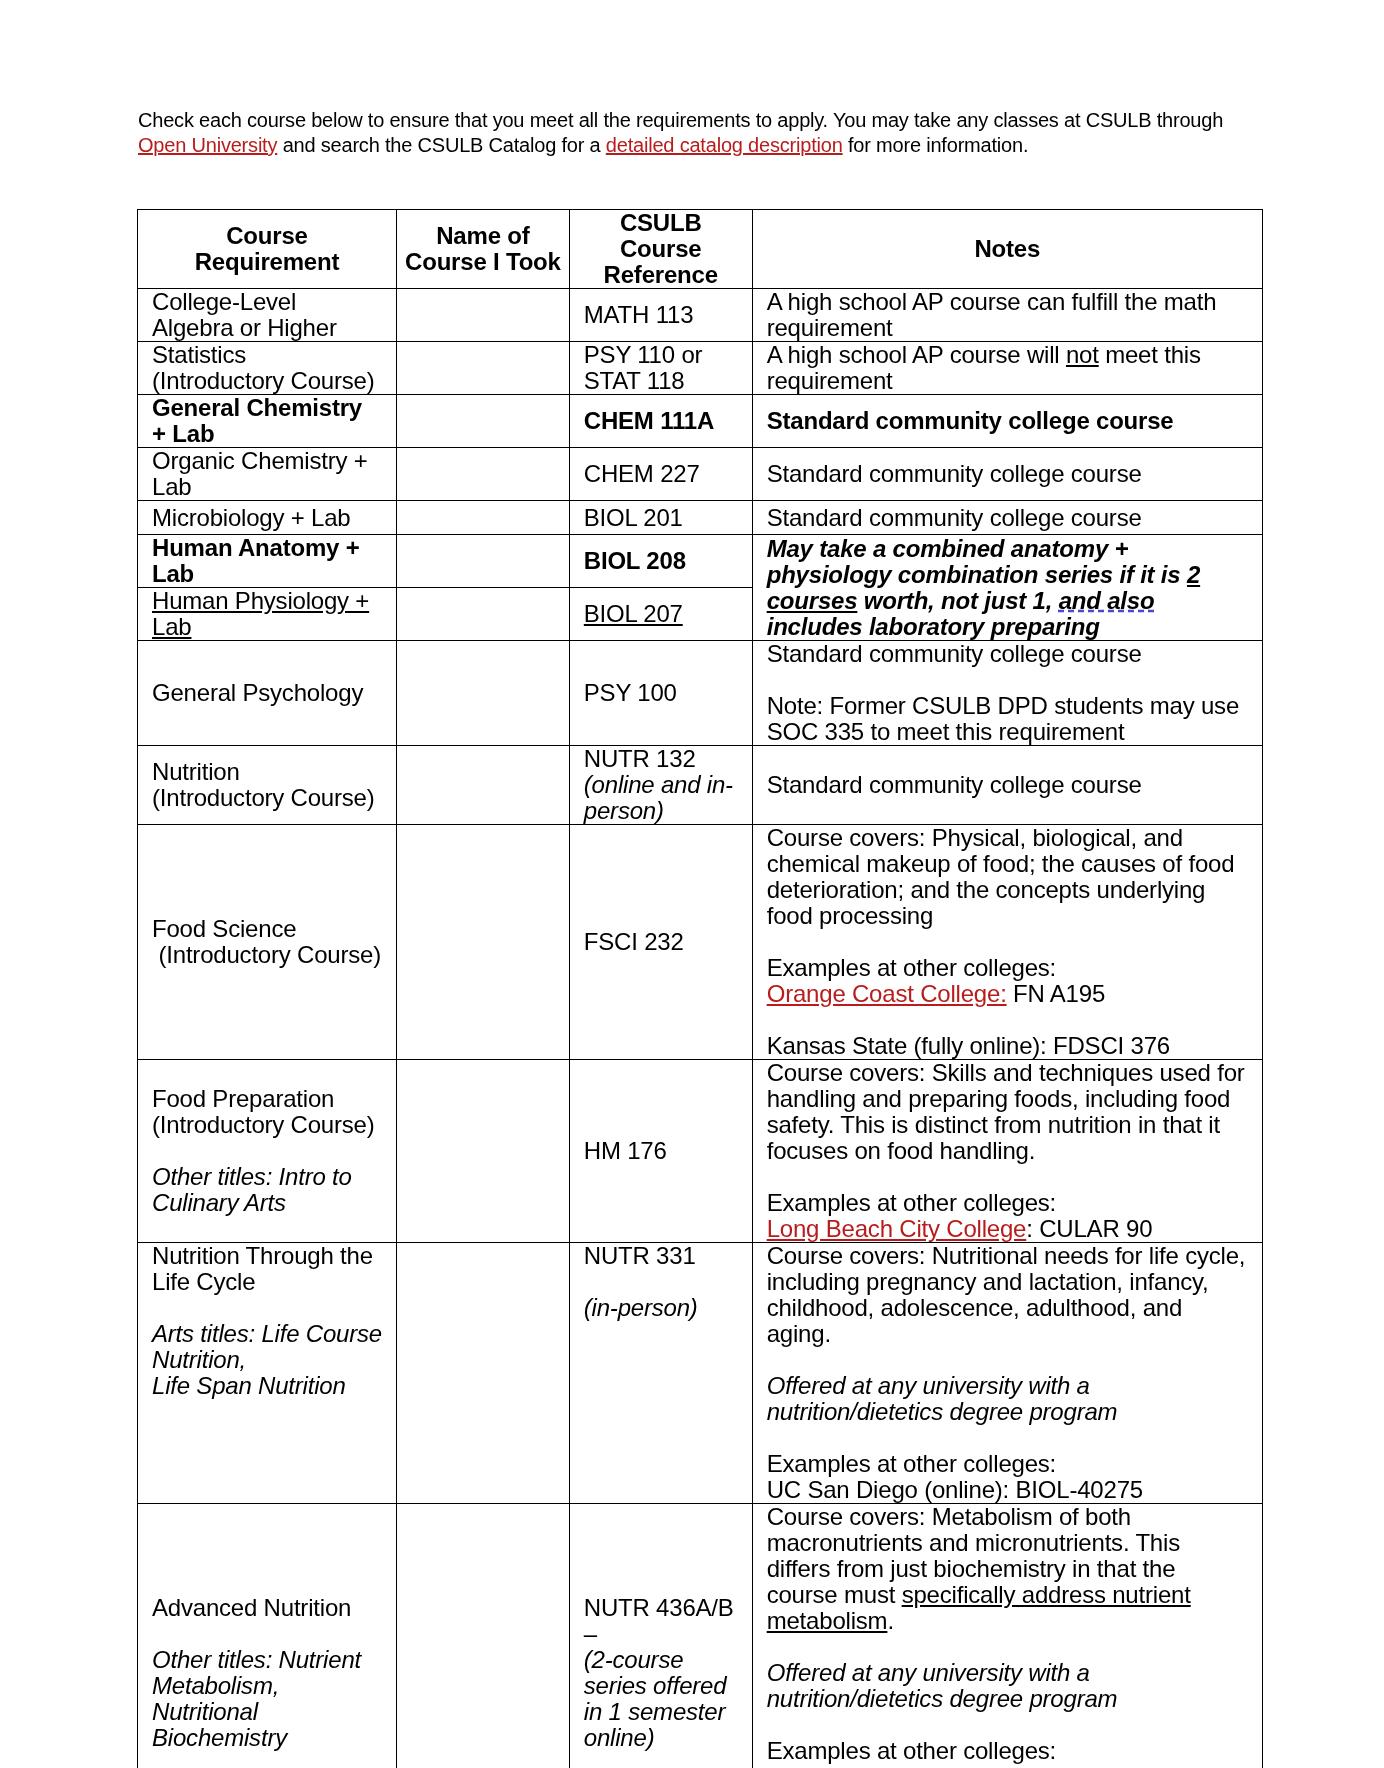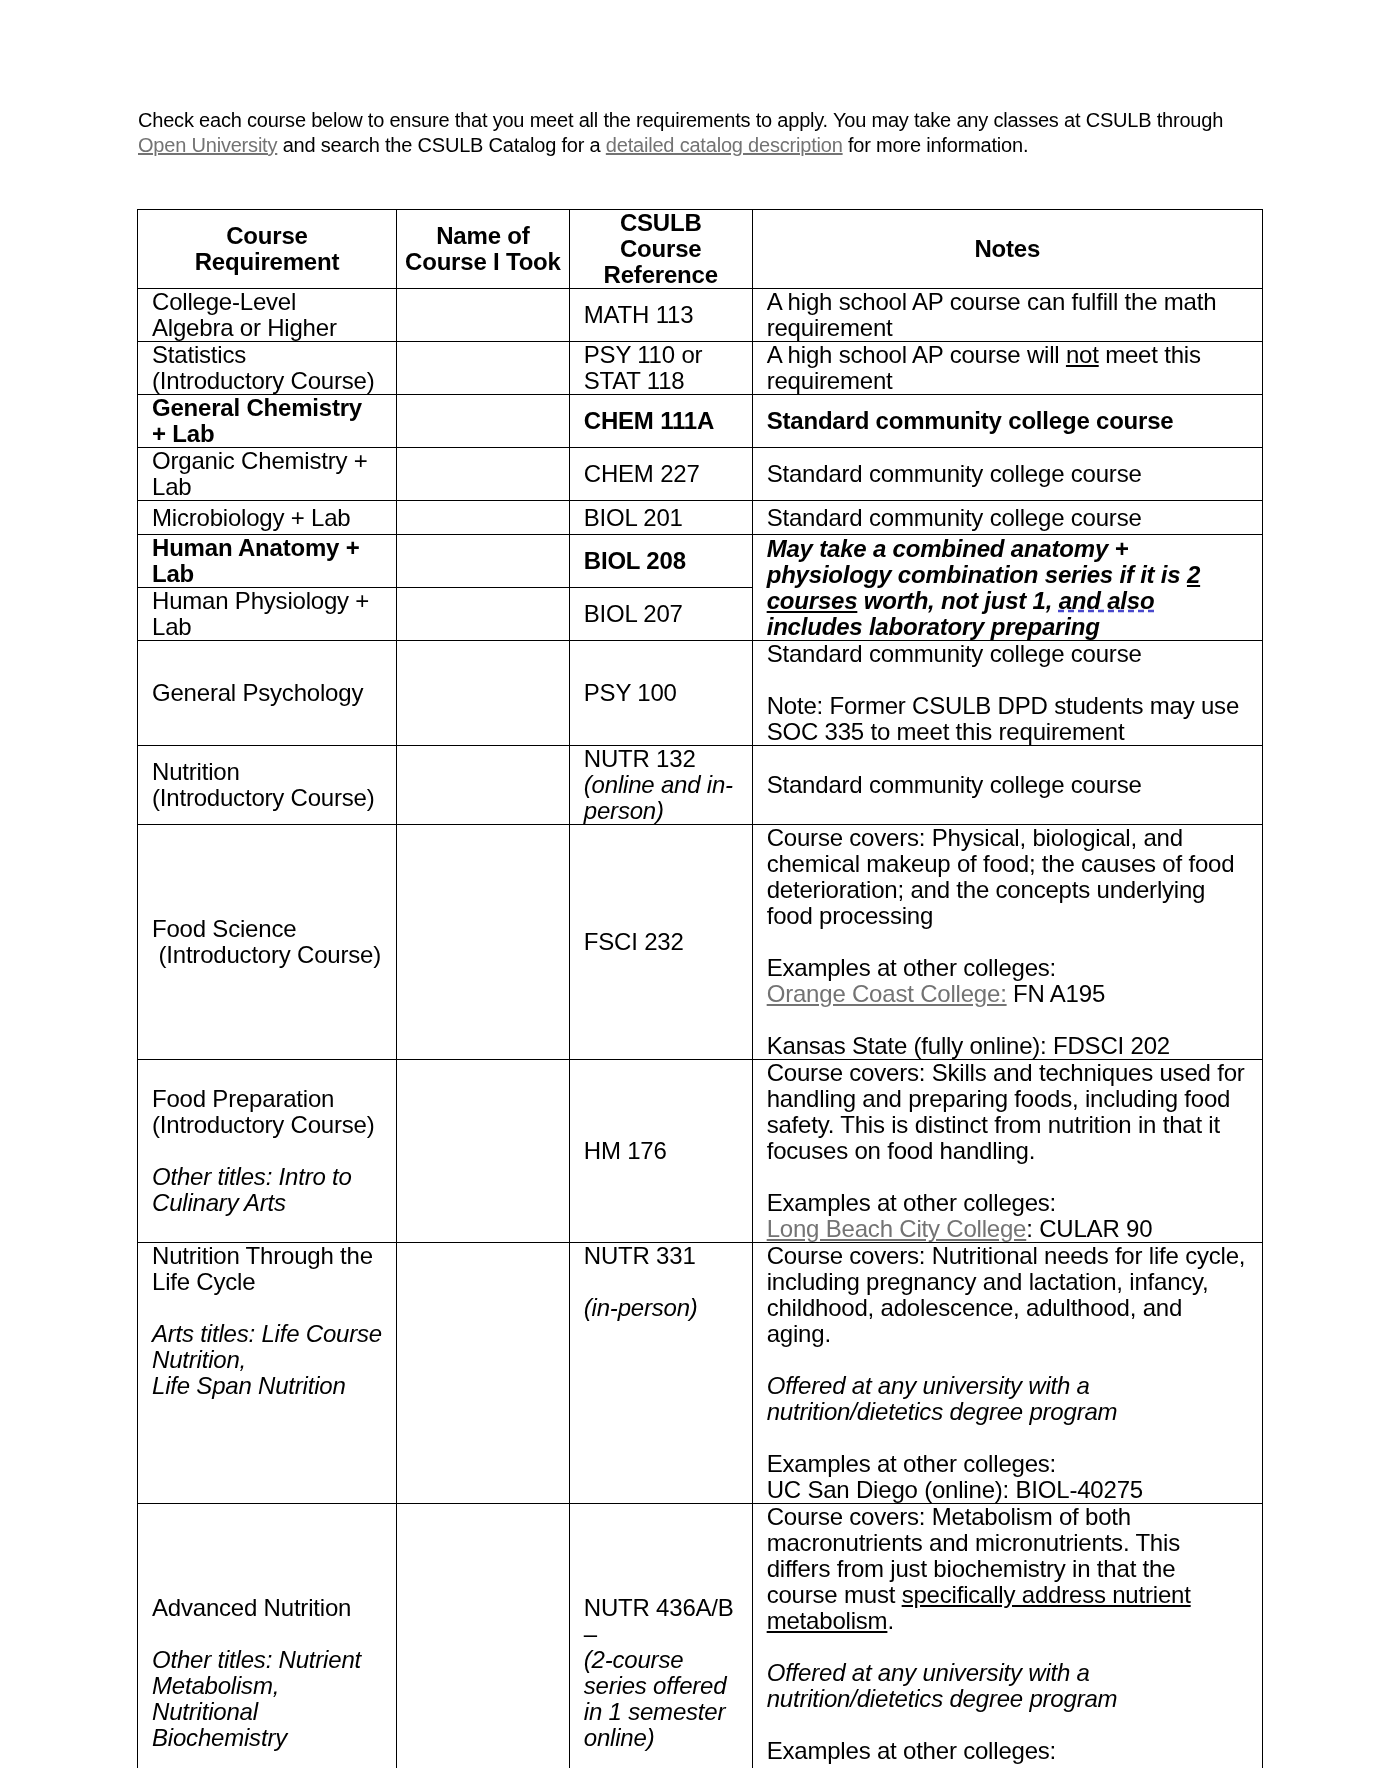--- a/index.html
+++ b/index.html
@@ -1,21 +1,21 @@
 <!DOCTYPE html>
 <html><head>
 <meta charset="utf-8">
 <style>
   html, body { margin:0; padding:0; background:#ffffff; }
   body { width:1384px; height:1768px; position:relative; font-family:"Liberation Sans", sans-serif; color:#000; }
   .page { position:absolute; left:0; top:0; width:1384px; height:1768px; }
   .title { position:absolute; left:0; width:1384px; top:48px; text-align:center; font-weight:bold; font-size:25px; letter-spacing:-0.3px; }
   .intro { position:absolute; left:138px; top:108px; width:1120px; font-size:20px; line-height:25px; letter-spacing:-0.2px; }
   .intro .bold { font-weight:bold; letter-spacing:-0.5px; }
-  a.link { color:#737373; text-decoration:underline; }
+  a.link { color:#b91c1c; text-decoration:underline; }
   table.checklist { position:absolute; left:137px; top:209px; width:1126px; border-collapse:collapse; font-size:24px; line-height:26px; letter-spacing:-0.2px; }
   table.checklist th, table.checklist td { border:1.5px solid #000; vertical-align:middle; padding:0 14px; text-align:left; }
   table.checklist th { font-weight:bold; text-align:center; height:70px; line-height:26px; padding:0 8px; }
   col.c1 { width:259px; } col.c2 { width:173px; } col.c3 { width:183px; } col.c4 { width:511px; }
   td.name-cell { padding:0; }
   td.ref { padding:0 12px; }
   td.notes { padding:0 14px; }
   .it { font-style:italic; }
   .u { text-decoration:underline; }
   .dotted { text-decoration:underline dashed #4a4acc; }
@@ -84,21 +84,21 @@
         <td class="notes">Standard community college course</td>
       </tr>
 
       <tr style="height:34px;font-weight:bold;">
         <td>Human Anatomy + Lab</td>
         <td class="name-cell"></td>
         <td class="ref">BIOL 208</td>
         <td class="notes it" rowspan="2"><span>May take a combined anatomy + physiology combination series if it is </span><span class="u">2 courses</span><span> worth, not just 1, </span><span class="dotted">and also</span><span> includes laboratory preparing</span></td>
       </tr>
 
-      <tr style="height:40px;">
+      <tr style="height:40px;text-decoration:underline;">
         <td>Human Physiology + Lab</td>
         <td class="name-cell"></td>
         <td class="ref">BIOL 207</td>
       </tr>
 
       <tr style="height:104px;">
         <td>General Psychology</td>
         <td class="name-cell"></td>
         <td class="ref">PSY 100</td>
         <td class="notes">
@@ -127,21 +127,21 @@
           <span class="line" style="white-space:pre;"> (Introductory Course)</span>
         </td>
         <td class="name-cell"></td>
         <td class="ref">FSCI 232</td>
         <td class="notes">
           <span class="line">Course covers: Physical, biological, and chemical makeup of food; the causes of food deterioration; and the concepts underlying food processing</span>
           <span class="blank"></span>
           <span class="line">Examples at other colleges:</span>
           <span class="line"><a class="link" href="#">Orange Coast College:</a><span> FN A195</span></span>
           <span class="blank"></span>
-          <span class="line">Kansas State (fully online): FDSCI 202</span>
+          <span class="line">Kansas State (fully online): FDSCI 376</span>
         </td>
       </tr>
 
       <tr style="height:182px;">
         <td>
           <span class="line">Food Preparation</span>
           <span class="line">(Introductory Course)</span>
           <span class="blank"></span>
           <span class="line it">Other titles: Intro to Culinary Arts</span>
         </td>

